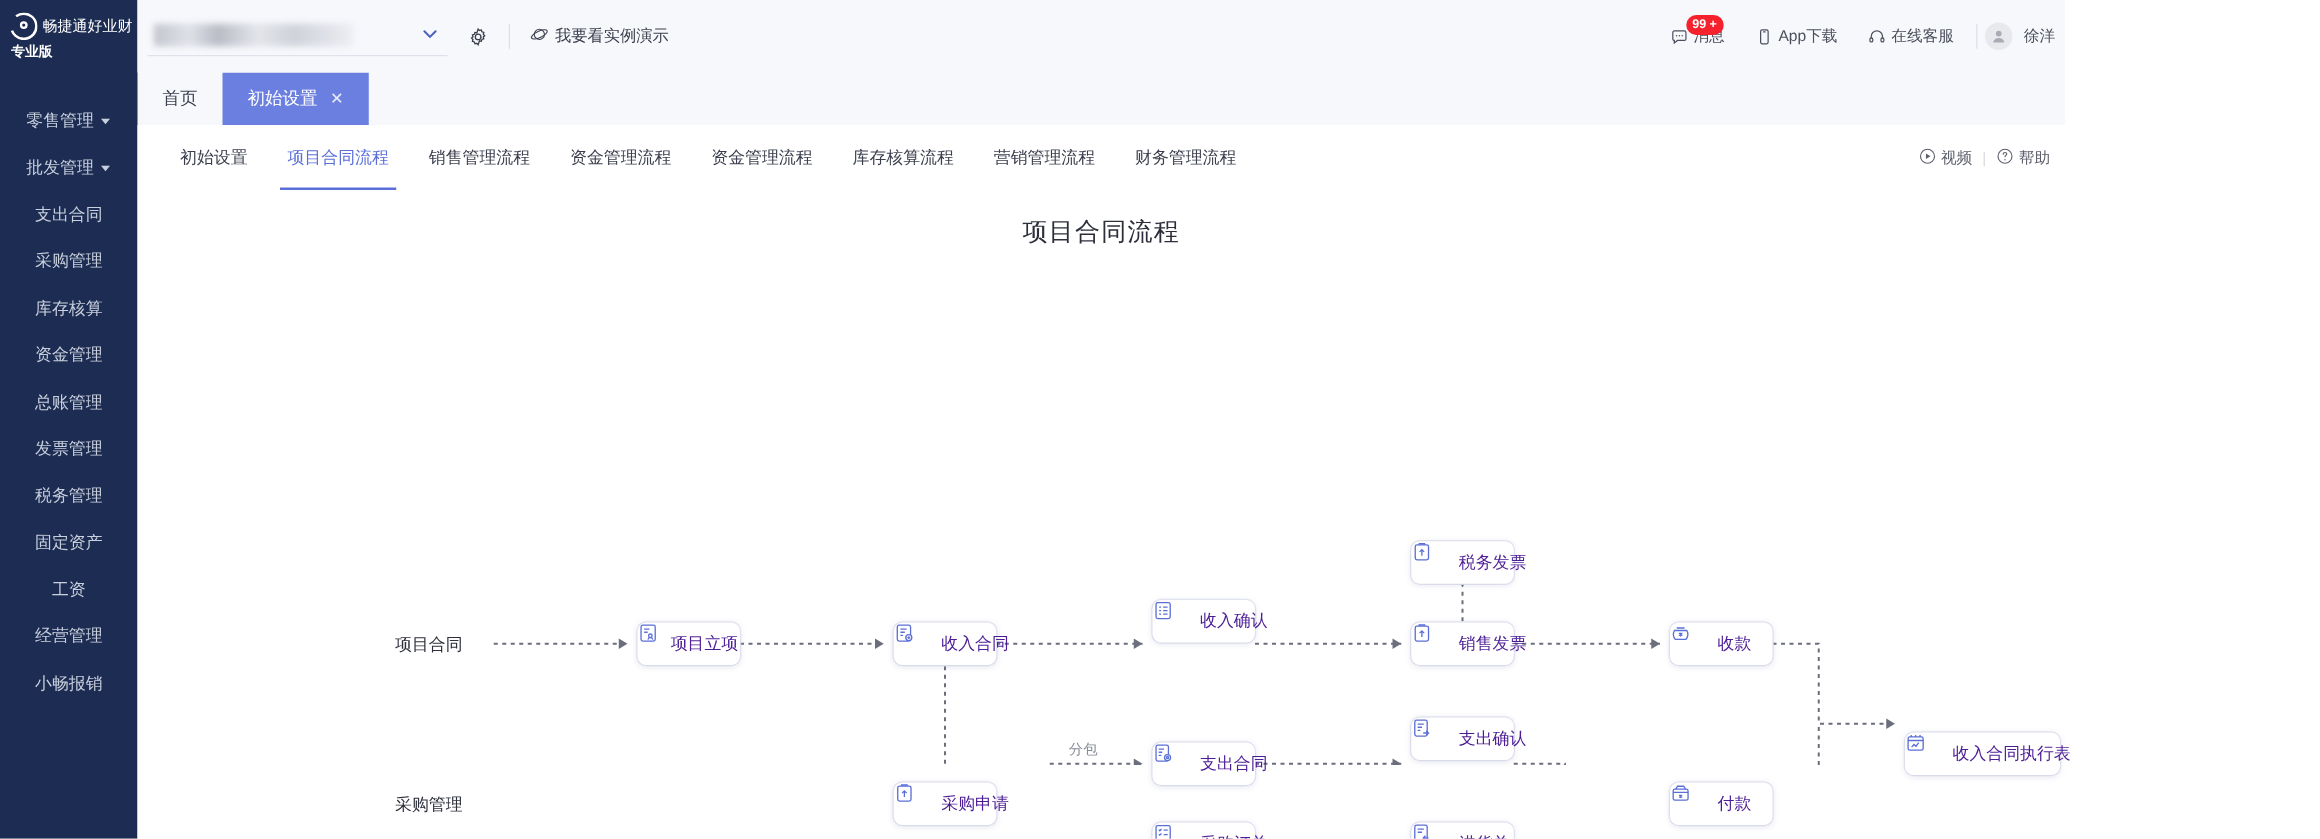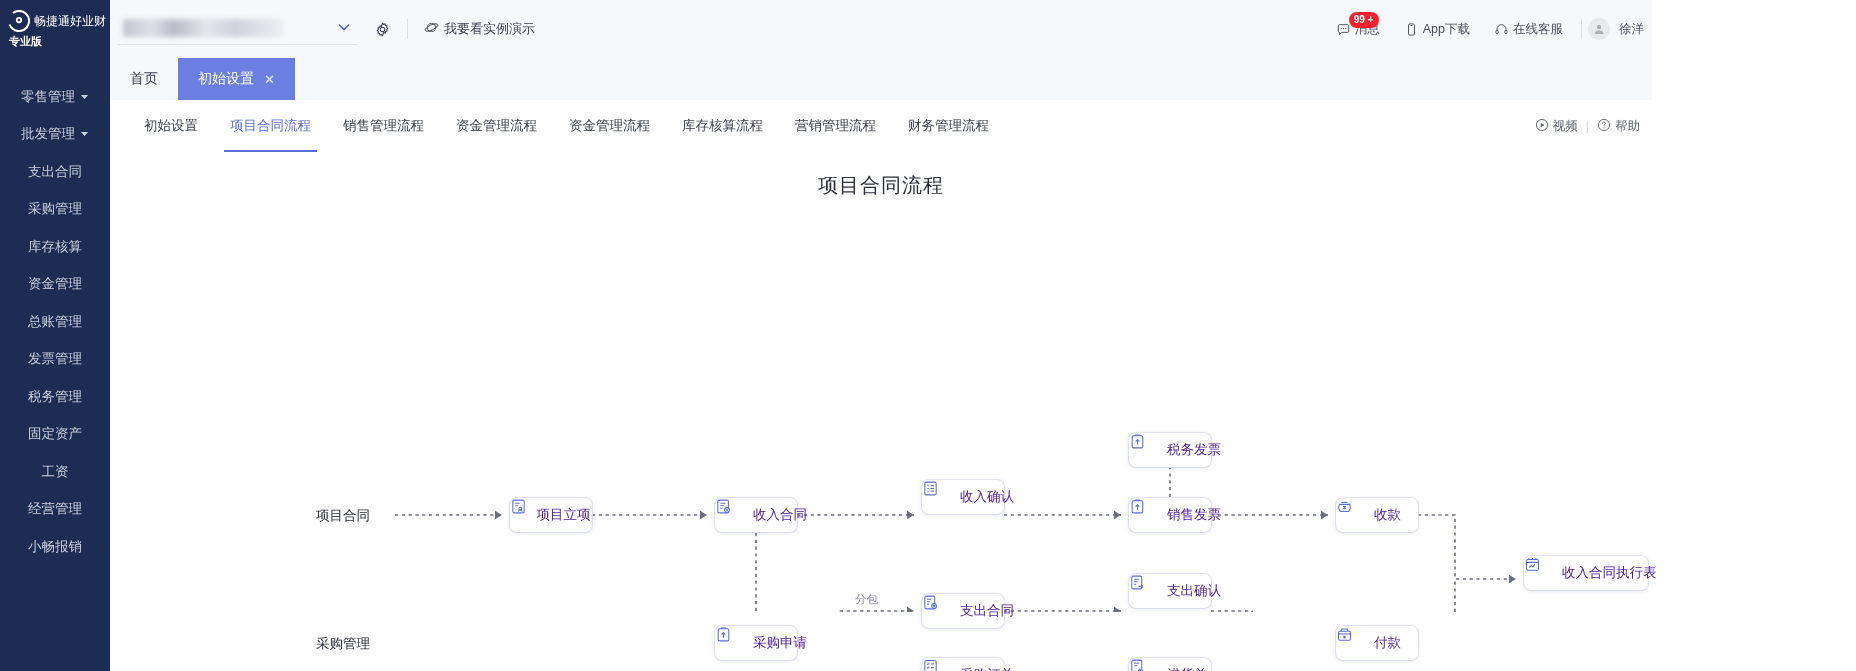--- a/index.html
+++ b/index.html
@@ -477,21 +477,21 @@
             <div class="node" style="left: 1226px; top: 346px; width: 82px;">
               <span class="nico">
                 <svg viewBox="0 0 24 24" width="17" height="17" fill="none" stroke="#5a6fd8" stroke-width="1.5">
                   <path d="M5 9h14a9 9 0 01-1 10H6A9 9 0 015 9z"></path>
                   <path d="M7.5 6.2h9"></path>
                   <path d="M10 12.2h4M10 14.4h4M12 12.2v3.6"></path>
                 </svg>
               </span>
               <span>收款</span>
             </div>
-            <div class="node" style="left: 1414px; top: 404px; width: 124px;">
+            <div class="node" style="left: 1414px; top: 434px; width: 124px;">
               <span class="nico">
                 <svg viewBox="0 0 24 24" width="17" height="17" fill="none" stroke="#5a6fd8" stroke-width="1.5">
                   <rect x="3.5" y="5" width="17" height="15" rx="2"></rect>
                   <path d="M3.5 9h17M7 5V2.8M12 5V2.8M17 5V2.8"></path>
                   <path d="M7.5 16.5l2.6-3 2.4 2 3-4"></path>
                 </svg>
               </span>
               <span>收入合同执行表</span>
             </div>
             <div class="node" style="left: 605px; top: 474px; width: 82px;">

